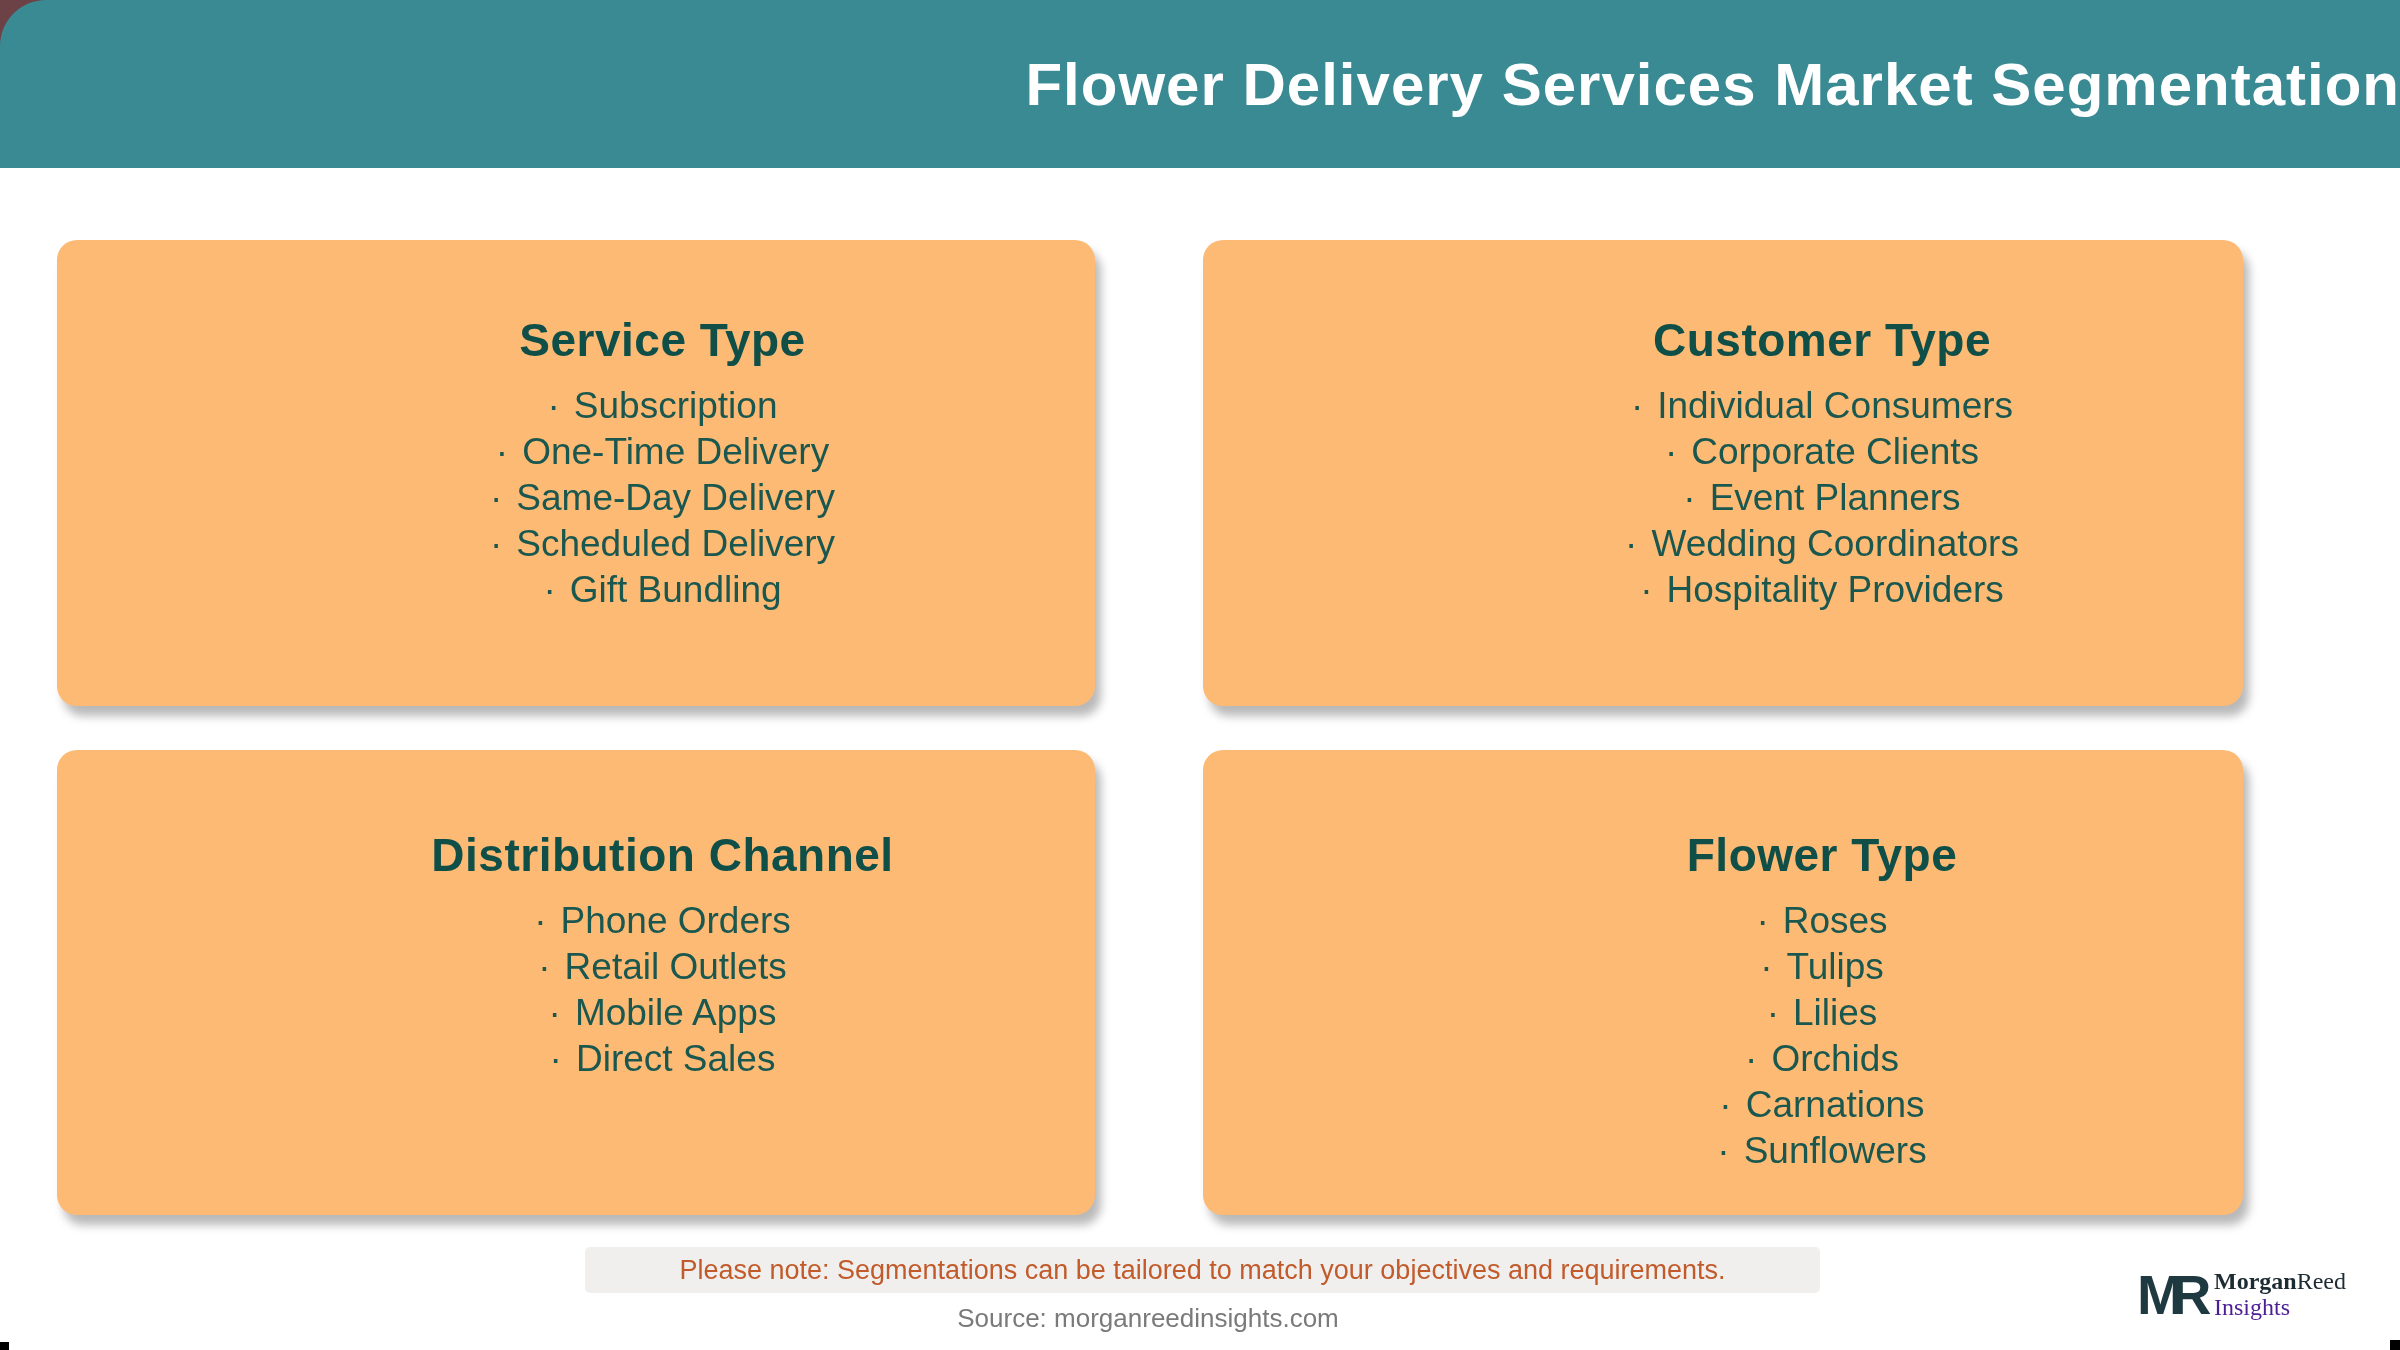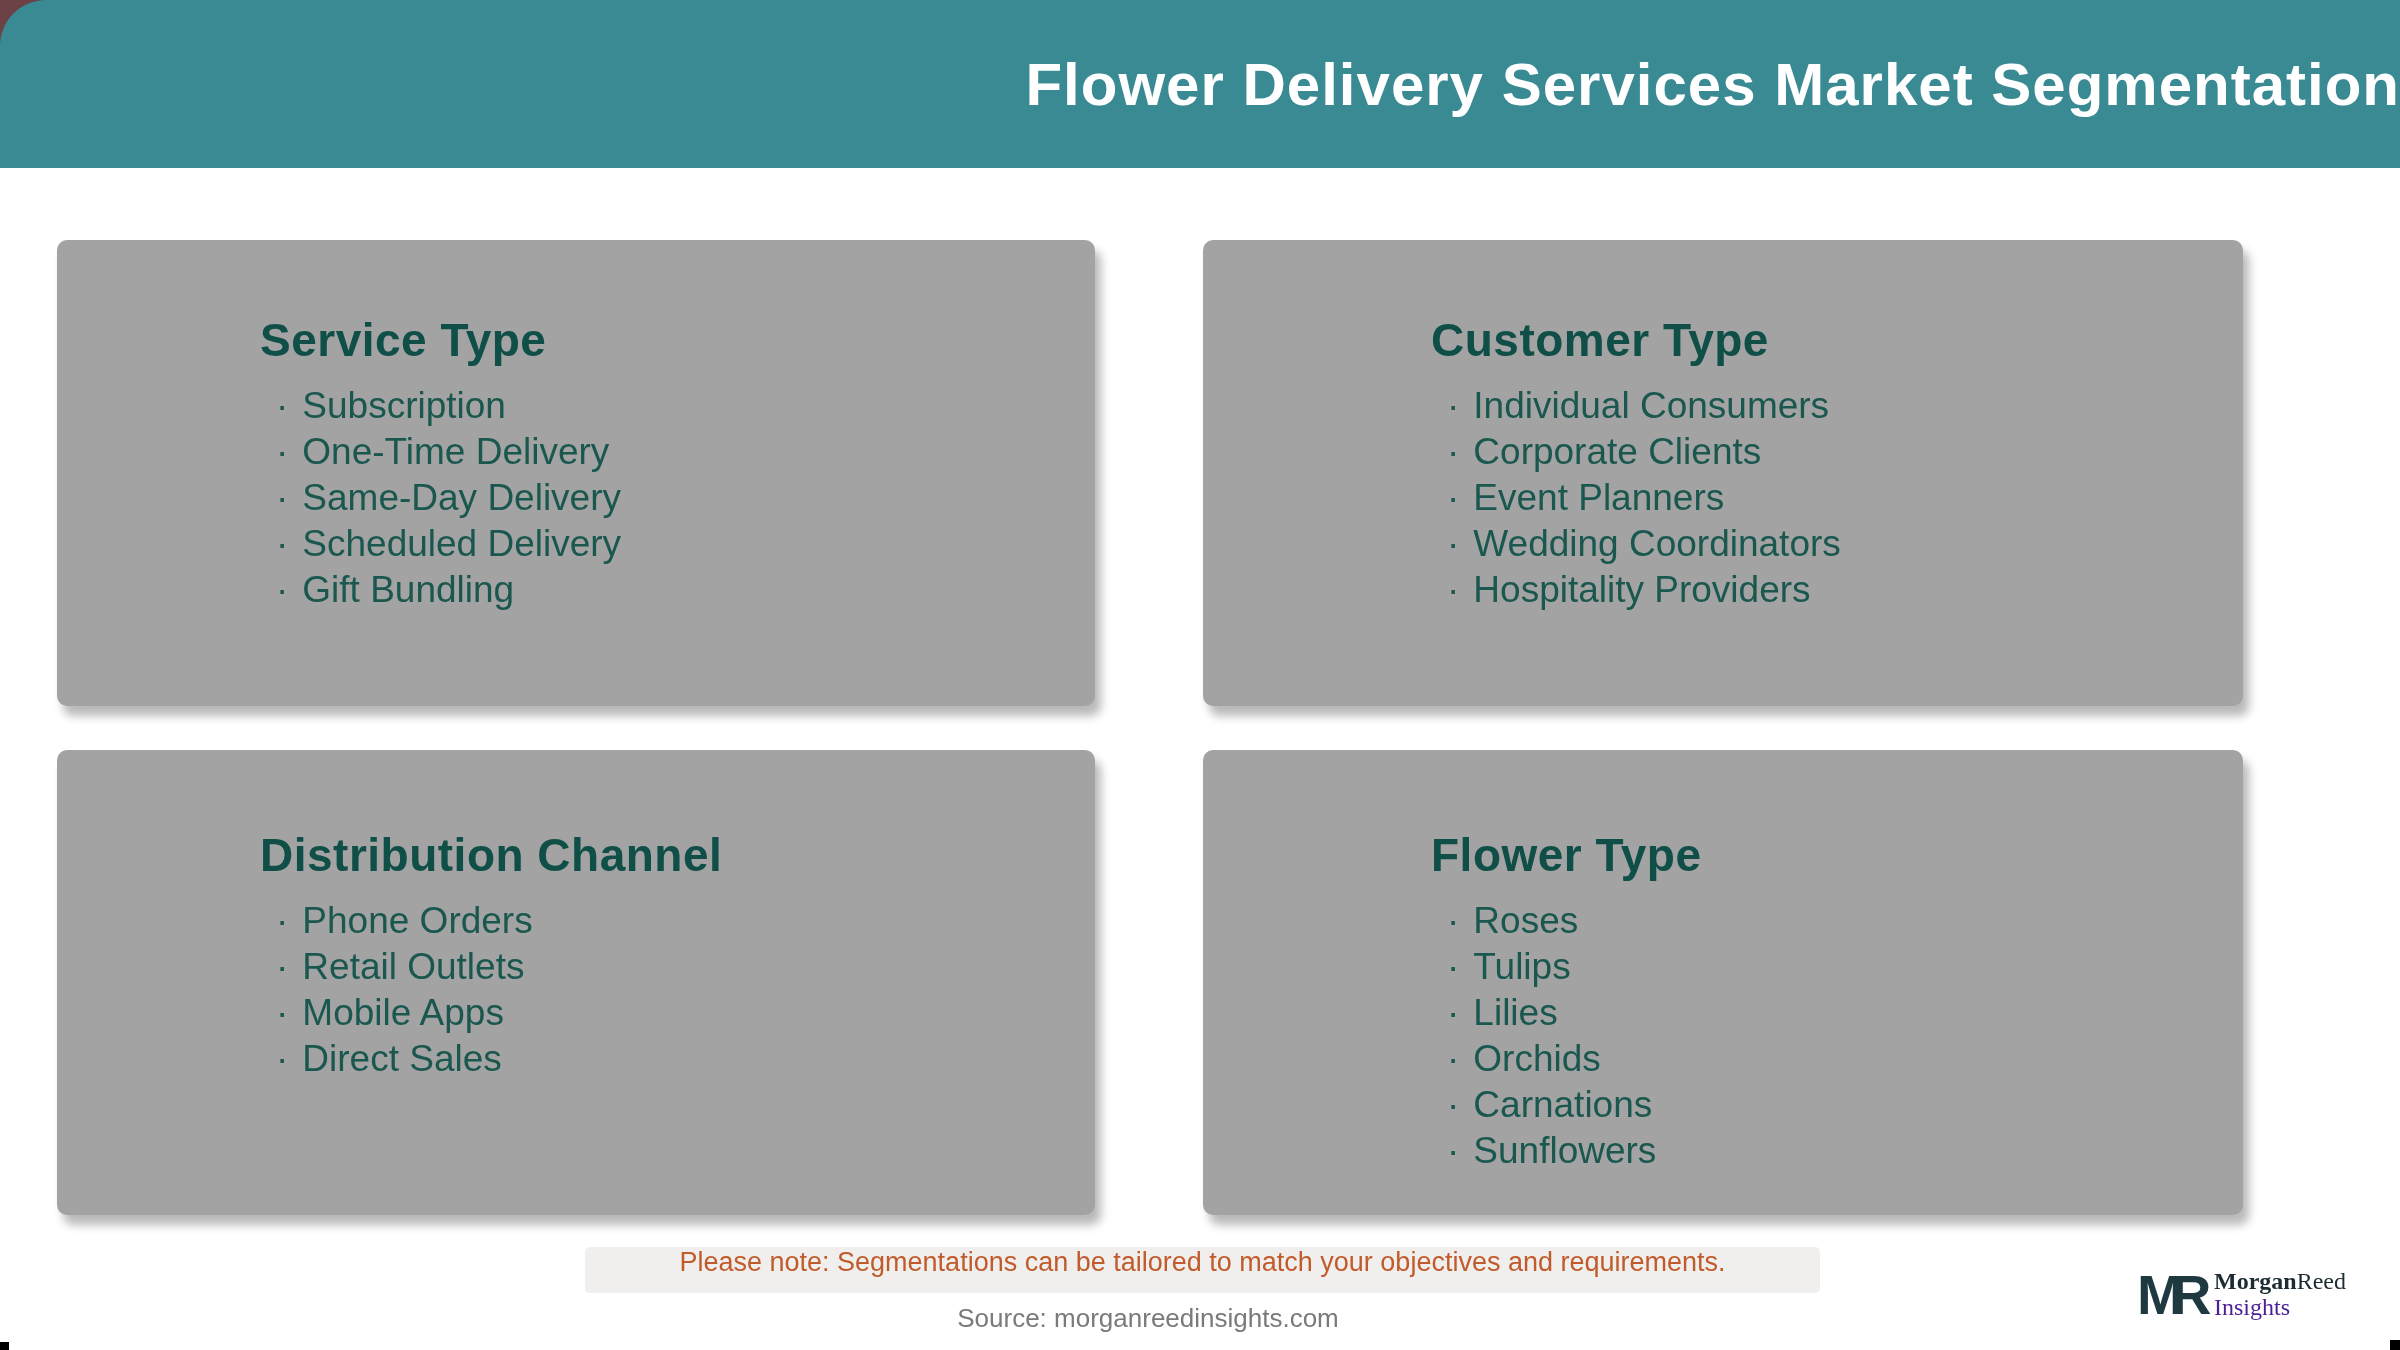--- a/index.html
+++ b/index.html
@@ -12,39 +12,39 @@
   
   .topbar{
     position:absolute;left:0;top:0;width:2400px;height:168px;background:#3A8A94;
     border-top-left-radius:46px;display:flex;align-items:center;z-index:1;justify-content:flex-end;
   }
   .topbar h1{
     margin:0 0 0 140px;font-size:60px;font-weight:bold;color:#ffffff;letter-spacing:1px;
   }
   
   .card{
-    position:absolute;background:#a3a3a3;border-radius:10px;
-    box-shadow:6px 10px 10px rgba(0,0,0,0.28);box-sizing:border-box;z-index:1;
+    position:absolute;background:#fdba74;border-radius:20px;
+    box-shadow:6px 10px 10px rgba(0,0,0,0.28);box-sizing:border-box;z-index:1;text-align:center;
   }
   .card-0{left:57px;top:240px;width:1038px;height:466px;padding:73px 30px 0 203px;}
   .card-1{left:1203px;top:240px;width:1040px;height:466px;padding:73px 30px 0 228px;}
   .card-2{left:57px;top:750px;width:1038px;height:465px;padding:78px 30px 0 203px;}
   .card-3{left:1203px;top:750px;width:1040px;height:465px;padding:78px 30px 0 228px;}
   .card h2{
     margin:0 0 16px 0;font-size:46px;font-weight:bold;color:#0f4f48;letter-spacing:0.5px;
   }
   .card ul{list-style:none;margin:16px;padding:0;}
   .card li{
     font-size:37px;line-height:46px;color:#1a574f;white-space:nowrap;
   }
   .card li::before{content:"·";margin-right:14px;}
   
   .note{
     position:absolute;left:585px;top:1247px;width:1235px;height:46px;background:#f0efed;
-    border-radius:5px;display:flex;justify-content:center;z-index:1;
+    border-radius:5px;display:flex;align-items:center;justify-content:center;z-index:1;
   }
   .note span{font-size:27px;color:#c25b2b;}
   
   .source{
     position:absolute;left:0;top:1303px;width:2296px;text-align:center;
     font-size:26px;color:#7a7a7a;z-index:1;
   }
   
   .logo{position:absolute;left:2140px;top:1268px;display:flex;align-items:center;z-index:1;}
   .logo svg{display:block;}

